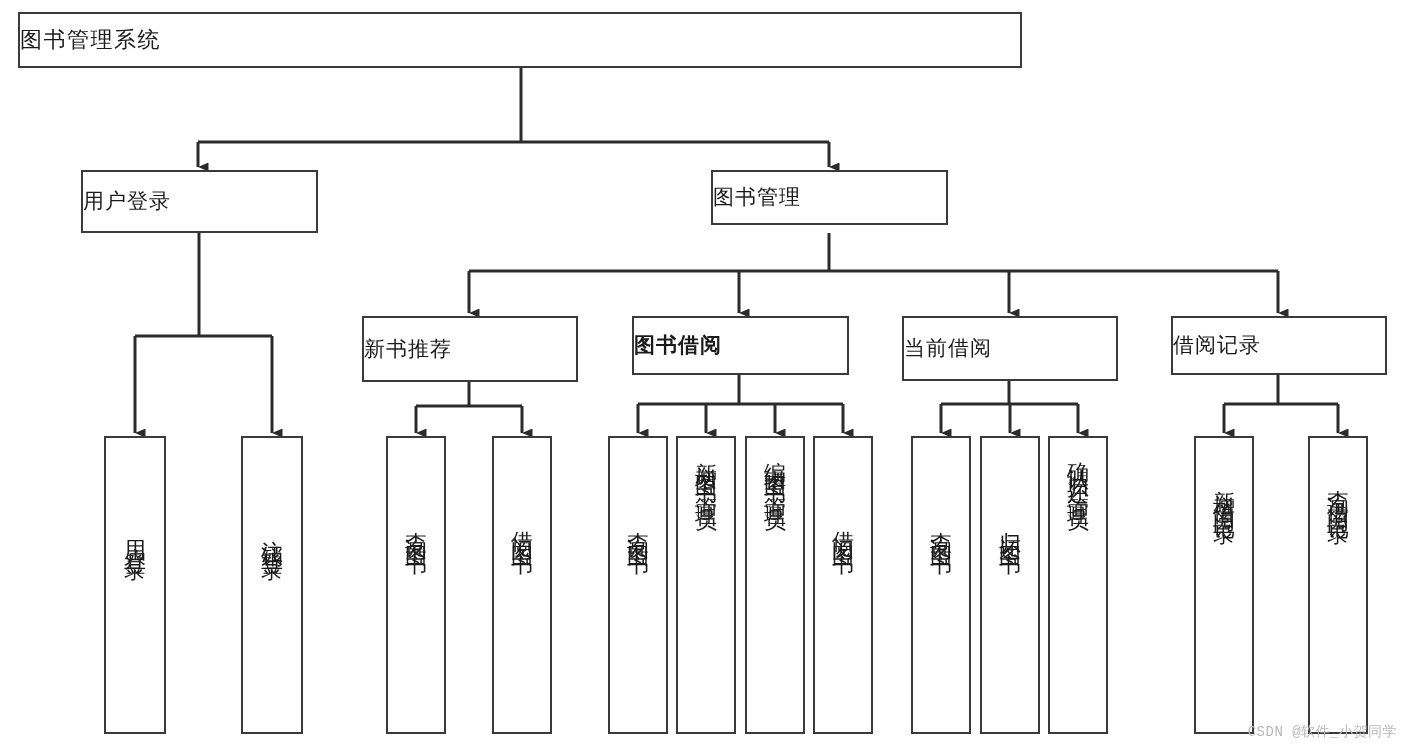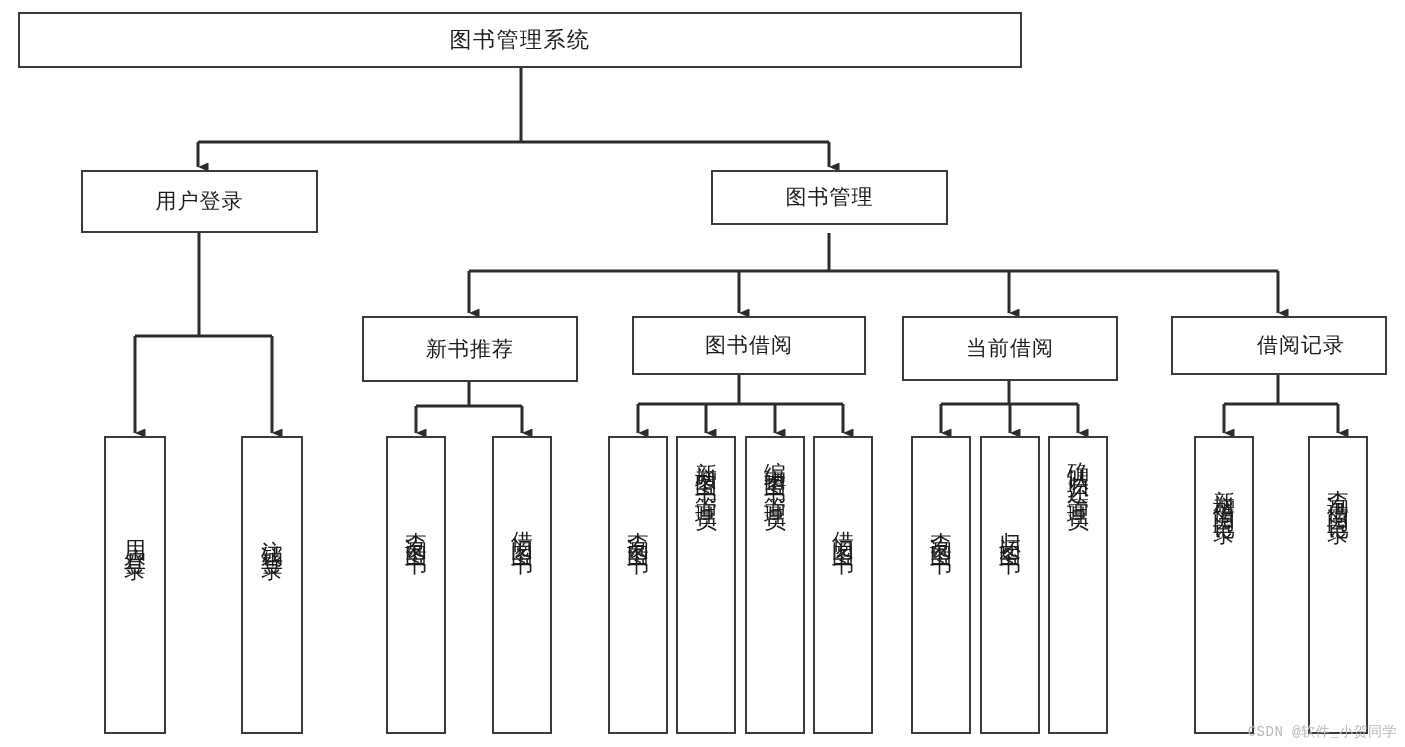--- a/index.html
+++ b/index.html
@@ -27,21 +27,21 @@
     height: 747px;
     pointer-events: none;
   }
   .node {
     position: absolute;
     box-sizing: border-box;
     background: #ffffff;
     border: 2.5px solid #3a3a3a;
     display: flex;
     align-items: center;
-    justify-content: center;
+    justify-content: flex-start;
     color: #1a1a1a;
   }
   .node .label {
     display: block;
     text-align: center;
     line-height: 1.18;
     white-space: nowrap;
   }
   
   .node.horiz .label {
@@ -140,27 +140,27 @@
   <div class="node horiz" style="left:81px; top:170px; width:237px; height:63px;">
     <span class="label">用户登录</span>
   </div>
   <div class="node horiz" style="left:711px; top:170px; width:237px; height:55px;">
     <span class="label">图书管理</span>
   </div>
 
   <div class="node horiz" style="left:362px; top:316px; width:216px; height:66px;">
     <span class="label">新书推荐</span>
   </div>
-  <div class="node horiz" style="left:632px; top:316px; width:234px; height:59px;">
+  <div class="node horiz" style="left:632px; top:316px; width:217px; height:59px;font-weight:bold;">
     <span class="label">图书借阅</span>
   </div>
   <div class="node horiz" style="left:902px; top:316px; width:216px; height:65px;">
     <span class="label">当前借阅</span>
   </div>
-  <div class="node horiz" style="left:1171px; top:316px; width:216px; height:59px;padding-left:44px;">
+  <div class="node horiz" style="left:1171px; top:316px; width:216px; height:59px;">
     <span class="label">借阅记录</span>
   </div>
 
   <div class="node vert" style="left:104px; top:436px; width:62px; height:298px; padding-top:84px;">
     <span class="label">用户登录</span>
   </div>
   <div class="node vert" style="left:241px; top:436px; width:62px; height:298px; padding-top:84px;">
     <span class="label">注销登录</span>
   </div>
 

